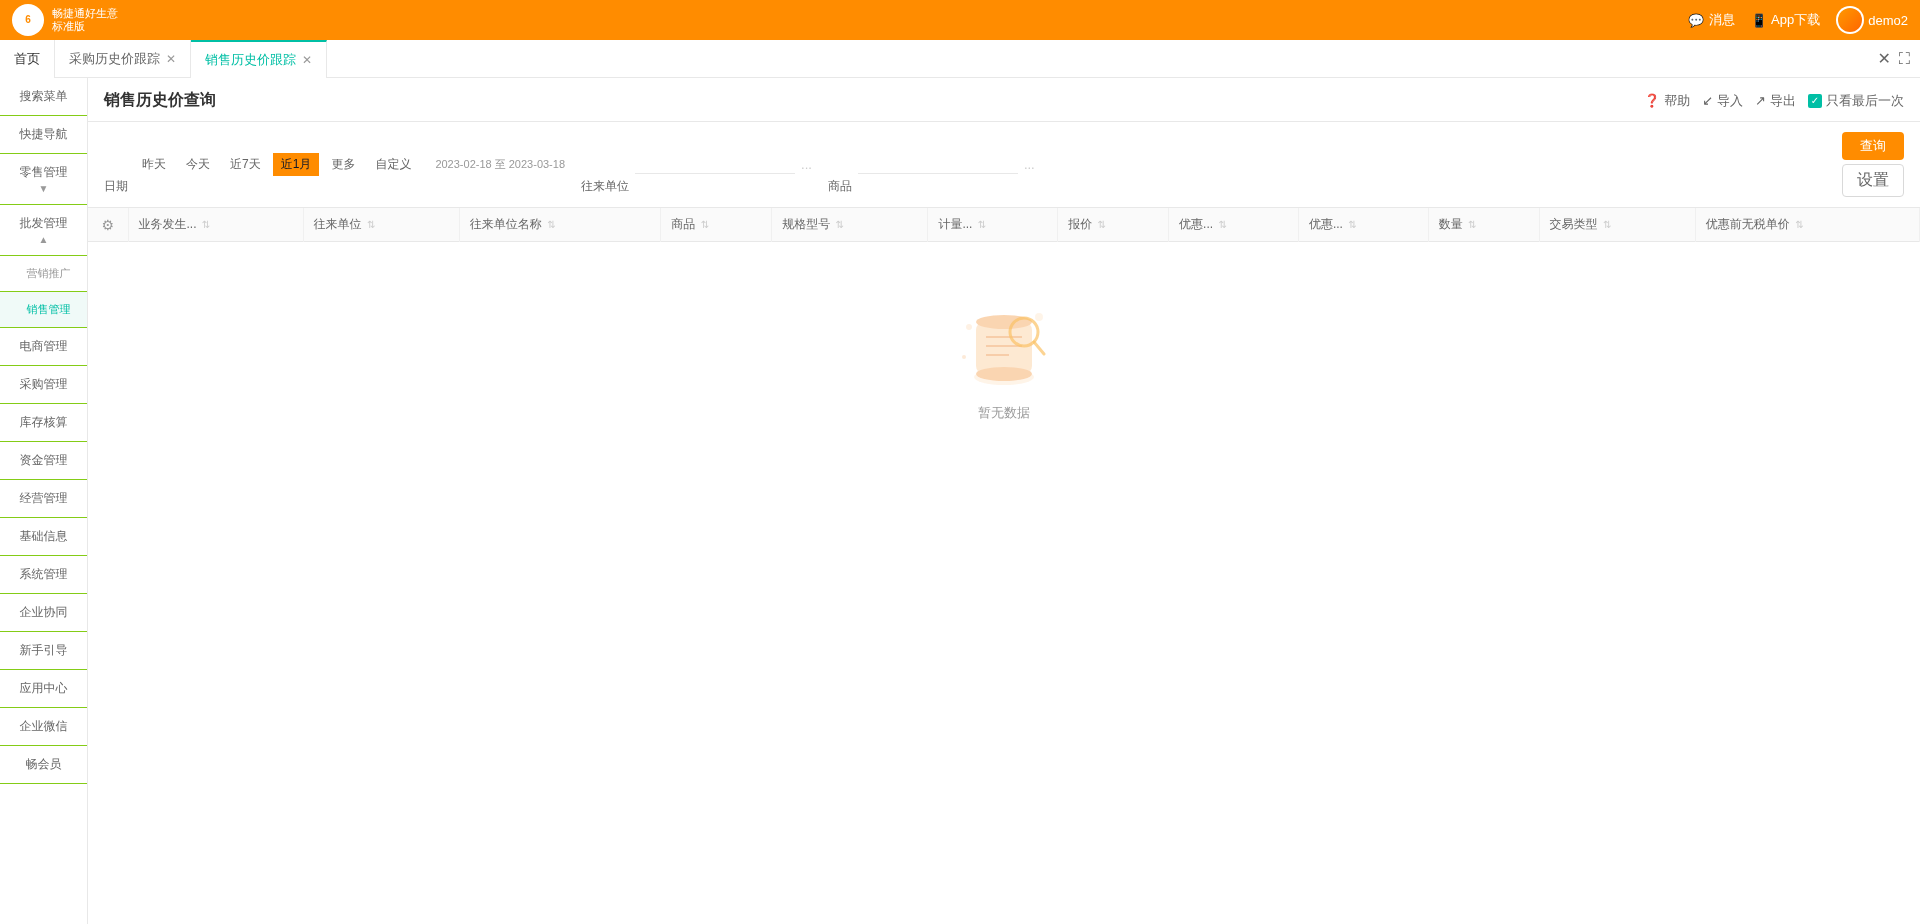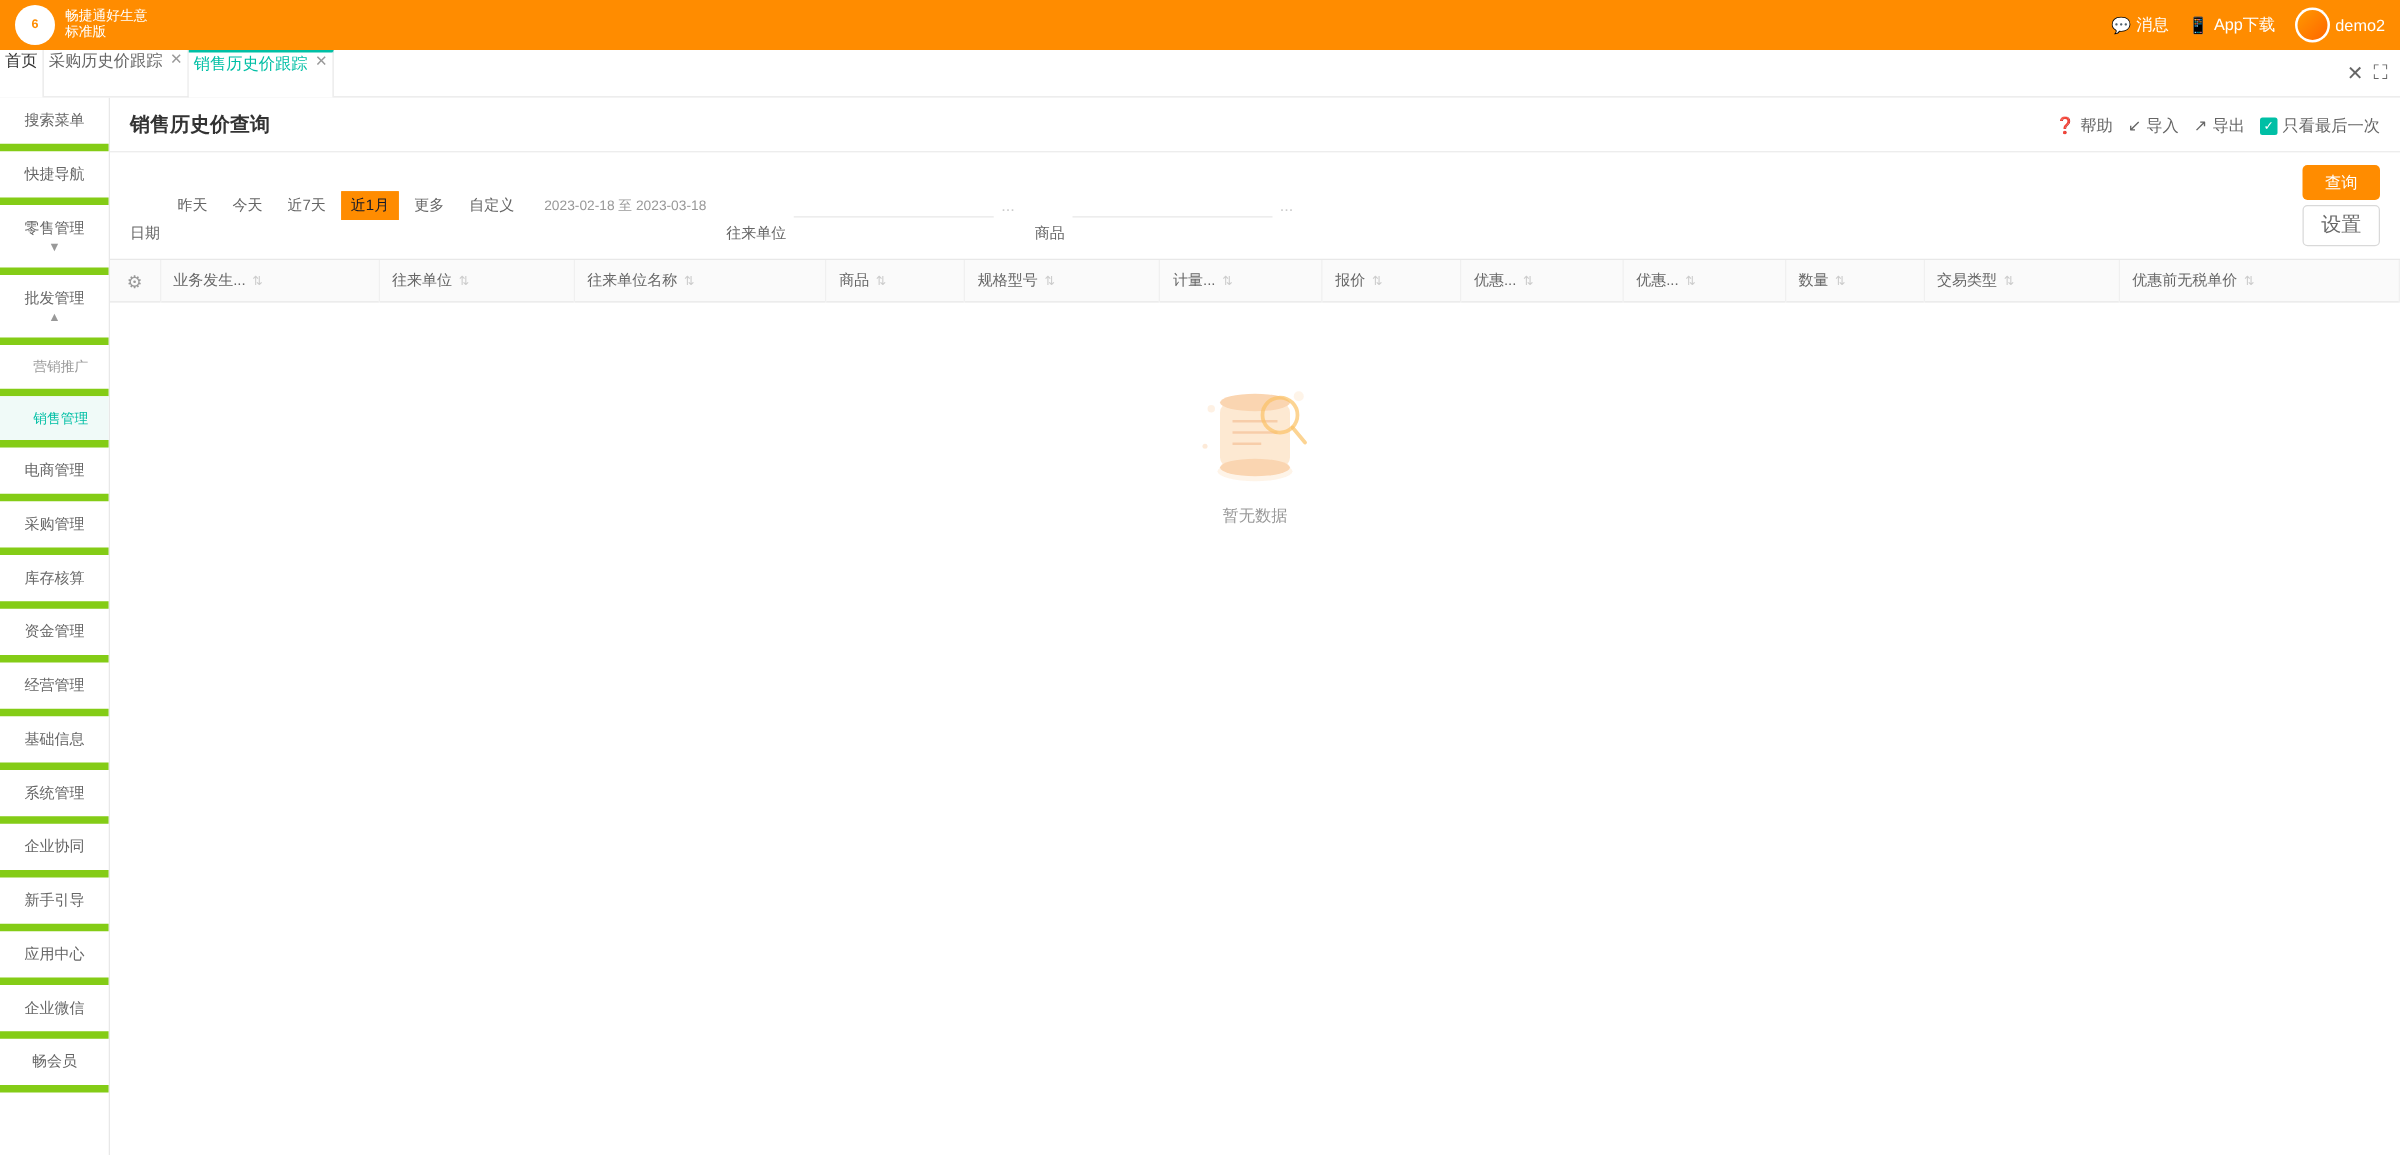--- a/index.html
+++ b/index.html
@@ -14,33 +14,33 @@
     .topbar-center { flex: 1; display: flex; align-items: center; padding-left: 20px; gap: 8px; }
     .topbar-title { color: #fff; font-size: 13px; }
     .topbar-dropdown-icon { color: #fff; font-size: 12px; cursor: pointer; }
     .topbar-right { display: flex; align-items: center; gap: 16px; color: #fff; font-size: 13px; }
     .topbar-right-item { display: flex; align-items: center; gap: 4px; cursor: pointer; }
     .avatar { width: 28px; height: 28px; border-radius: 50%; background: #fff; display: flex; align-items: center; justify-content: center; }
     .avatar-img { width: 24px; height: 24px; border-radius: 50%; background: linear-gradient(135deg, #f90, #f60); }
 
     
     .tabbar { background: #fff; height: 38px; display: flex; align-items: center; border-bottom: 1px solid #e8e8e8; flex-shrink: 0; }
-    .tab { padding: 0 4px; height: 38px; display: flex; gap: 6px; cursor: pointer; font-size: 13px; color: #666; border-right: 1px solid #e8e8e8; white-space: nowrap; }
+    .tab { padding: 0 14px; height: 38px; display: flex; align-items: center; gap: 6px; cursor: pointer; font-size: 13px; color: #666; border-right: 1px solid #e8e8e8; white-space: nowrap; }
     .tab.home { background: #fff; color: #333; border-bottom: none; }
     .tab.active { background: #fff; color: #00bfa5; border-top: 2px solid #00bfa5; }
     .tab-close { font-size: 12px; color: #999; cursor: pointer; }
     .tabbar-actions { margin-left: auto; display: flex; align-items: center; gap: 8px; padding-right: 10px; }
     .tabbar-action-btn { background: none; border: none; cursor: pointer; color: #666; font-size: 16px; }
 
     
     .main-layout { display: flex; flex: 1; overflow: hidden; }
 
     
     .sidebar { width: 88px; background: #fff; border-right: 1px solid #e8e8e8; display: flex; flex-direction: column; flex-shrink: 0; overflow-y: auto; }
-    .sidebar-item { padding: 10px 4px; text-align: center; cursor: pointer; font-size: 12px; color: #666; border-bottom: 6px solid #84cc16; transition: background 0.2s; }
+    .sidebar-item { padding: 10px 4px; text-align: center; cursor: pointer; font-size: 12px; color: #666; border-bottom: 1px solid #84cc16; transition: background 0.2s; }
     .sidebar-item.active { color: #00bfa5; background: #f0faf8; }
     .sidebar-item.has-arrow { display: flex; align-items: center; justify-content: center; gap: 2px; flex-direction: column; }
     .sidebar-arrow { font-size: 10px; color: #999; }
 
     
     .content { flex: 1; display: flex; flex-direction: column; overflow: hidden; background: #f5f5f5; }
     .page-header { background: #fff; padding: 12px 16px 10px; border-bottom: 1px solid #e8e8e8; flex-shrink: 0; display: flex; align-items: center; justify-content: space-between; }
     .page-title { font-size: 16px; font-weight: 600; color: #333; }
     .page-header-actions { display: flex; align-items: center; gap: 12px; font-size: 13px; color: #666; }
     .page-header-action { display: flex; align-items: center; gap: 4px; cursor: pointer; color: #666; }

